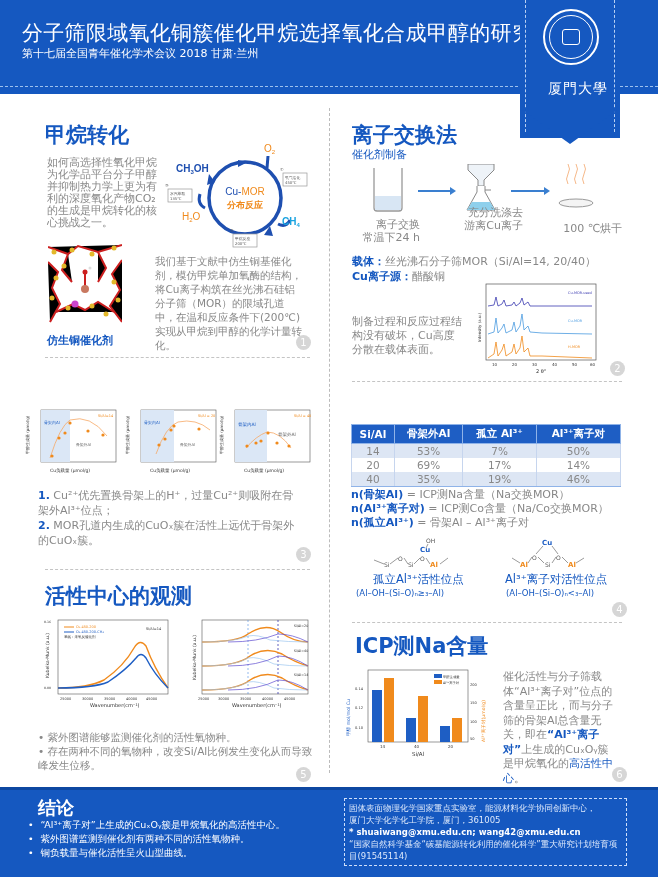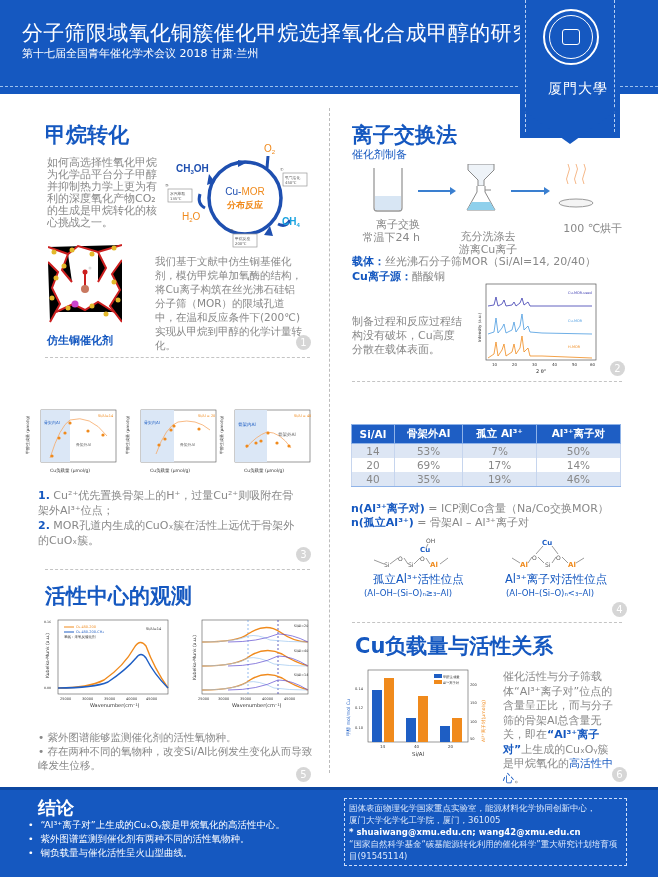--- a/index.html
+++ b/index.html
@@ -159,21 +159,21 @@
     <g>
         <ellipse cx="208" cy="39" rx="17" ry="4" fill="#f4f4f4" stroke="#999"></ellipse>
         <path d="M200 20 q-3 -5 0 -10 q3 -5 0 -10 M208 20 q-3 -5 0 -10 q3 -5 0 -10 M216 20 q-3 -5 0 -10 q3 -5 0 -10" fill="none" stroke="#f6b98a" stroke-width="1"></path>
       </g>
   </svg>
 
   <div class="body-text" style="left:360px;top:218px;width:60px;text-align:right;line-height:13px">
       <div>离子交换</div>
       <div>常温下24 h</div>
     </div>
-  <div class="body-text" style="left:453px;top:230px;width:70px;text-align:center;line-height:13px">
+  <div class="body-text" style="left:453px;top:206px;width:70px;text-align:right;line-height:13px">
       <div>充分洗涤去</div>
       <div>游离Cu离子</div>
     </div>
   <div class="body-text" style="left:552px;top:221px;width:70px;text-align:right">100 ℃烘干</div>
 
   <div class="body-text" style="left:352px;top:254px;white-space:nowrap;color:#888"><b style="color:#1558c0">载体：</b><span>丝光沸石分子筛MOR（Si/Al=14, 20/40）</span></div>
   <div class="body-text" style="left:352px;top:269px;white-space:nowrap"><b style="color:#1558c0">Cu离子源：</b><span>醋酸铜</span></div>
   <div class="body-text" style="left:352px;top:315px;width:112px;line-height:14px">制备过程和反应过程结构没有破坏，Cu高度分散在载体表面。</div>
 
   <svg style="position:absolute;left:472px;top:282px" width="126" height="92" viewBox="0 0 126 92">
@@ -332,51 +332,52 @@
           <td>14%</td>
         </tr>
       <tr class="odd">
           <td>40</td>
           <td>35%</td>
           <td>19%</td>
           <td>46%</td>
         </tr>
     </tbody>
   </table>
+  <div class="formula" style="top:487px"><b>n(骨架Al)</b><span> = ICP测Na含量（Na交换MOR）</span></div>
   <div class="formula" style="top:501px"><b>n(Al³⁺离子对)</b><span> = ICP测Co含量（Na/Co交换MOR）</span></div>
   <div class="formula" style="top:515px"><b>n(孤立Al³⁺)</b><span> = 骨架Al – Al³⁺离子对</span></div>
 
   <svg style="position:absolute;left:370px;top:536px" width="80" height="34" viewBox="0 0 80 34">
     <text x="56" y="7" font-size="6" fill="#555">OH</text>
       <text x="50" y="16" font-size="7" font-weight="bold" fill="#1e5ec4">Cu</text>
     <text x="28" y="25" font-size="6" fill="#555">O</text>
       <text x="50" y="25" font-size="6" fill="#555">O</text>
     <text x="14" y="31" font-size="6" fill="#555">Si</text>
       <text x="38" y="31" font-size="6" fill="#555">Si</text>
       <text x="60" y="31" font-size="7" font-weight="bold" fill="#f08a1c">Al</text>
     <path d="M4 24 L14 28 M20 28 L28 22 M34 22 L38 28 M44 28 L50 22 M56 22 L60 28 M70 28 L78 22 M56 12 L58 8" stroke="#555" stroke-width="0.6" fill="none"></path>
   </svg>
   <div class="caption-blue" style="left:373px;top:572px;font-weight:normal;font-size:11.5px">孤立Al³⁺活性位点</div>
-  <div class="caption-blue" style="left:364px;top:588px;font-weight:normal;font-size:8.5px">(Al–OH–(Si–O)ₙ≥₃–Al)</div>
+  <div class="caption-blue" style="left:356px;top:588px;font-weight:normal;font-size:8.5px">(Al–OH–(Si–O)ₙ≥₃–Al)</div>
 
   <svg style="position:absolute;left:510px;top:536px" width="80" height="34" viewBox="0 0 80 34">
     <text x="32" y="9" font-size="7" font-weight="bold" fill="#1e5ec4">Cu</text>
     <text x="22" y="24" font-size="6" fill="#555">O</text>
       <text x="46" y="24" font-size="6" fill="#555">O</text>
     <text x="10" y="31" font-size="7" font-weight="bold" fill="#f08a1c">Al</text>
       <text x="35" y="31" font-size="6" fill="#555">Si</text>
       <text x="58" y="31" font-size="7" font-weight="bold" fill="#f08a1c">Al</text>
     <path d="M2 22 L10 27 M18 27 L22 21 M28 21 L34 27 M42 27 L46 21 M52 21 L58 27 M66 27 L74 22 M26 18 L33 10 M48 18 L42 10" stroke="#555" stroke-width="0.6" fill="none"></path>
   </svg>
   <div class="caption-blue" style="left:505px;top:572px;font-weight:normal;font-size:11.5px">Al³⁺离子对活性位点</div>
   <div class="caption-blue" style="left:506px;top:588px;font-weight:normal;font-size:8.5px">(Al–OH–(Si–O)ₙ&lt;₃–Al)</div>
   <div class="num" style="left:612px;top:602px">4</div>
   <div class="hdash" style="left:352px;top:622px;width:270px"></div>
 
-  <div class="sec-title" style="left:355px;top:632px">Cu负载量与活性关系</div>
+  <div class="sec-title" style="left:355px;top:632px">ICP测Na含量</div>
 
   <svg style="position:absolute;left:344px;top:668px" width="146" height="102" viewBox="0 0 146 102">
     <rect x="24" y="2" width="100" height="72" fill="#fff" stroke="#555" stroke-width="0.6"></rect>
     <rect x="28" y="22" width="10" height="52" fill="#1e5ec4"></rect>
       <rect x="40" y="10" width="10" height="64" fill="#f08a1c"></rect>
     <rect x="62" y="50" width="10" height="24" fill="#1e5ec4"></rect>
       <rect x="74" y="28" width="10" height="46" fill="#f08a1c"></rect>
     <rect x="96" y="58" width="10" height="16" fill="#1e5ec4"></rect>
       <rect x="108" y="50" width="10" height="24" fill="#f08a1c"></rect>
     <rect x="90" y="6" width="8" height="4" fill="#1e5ec4"></rect>

